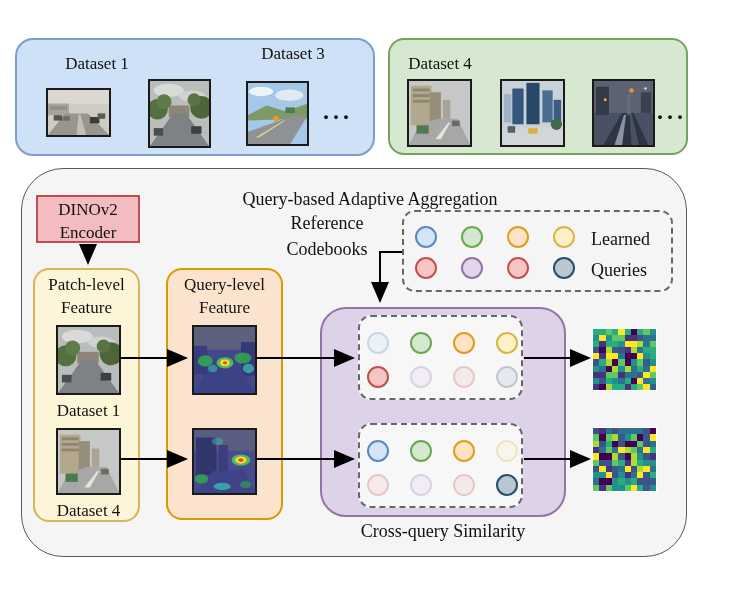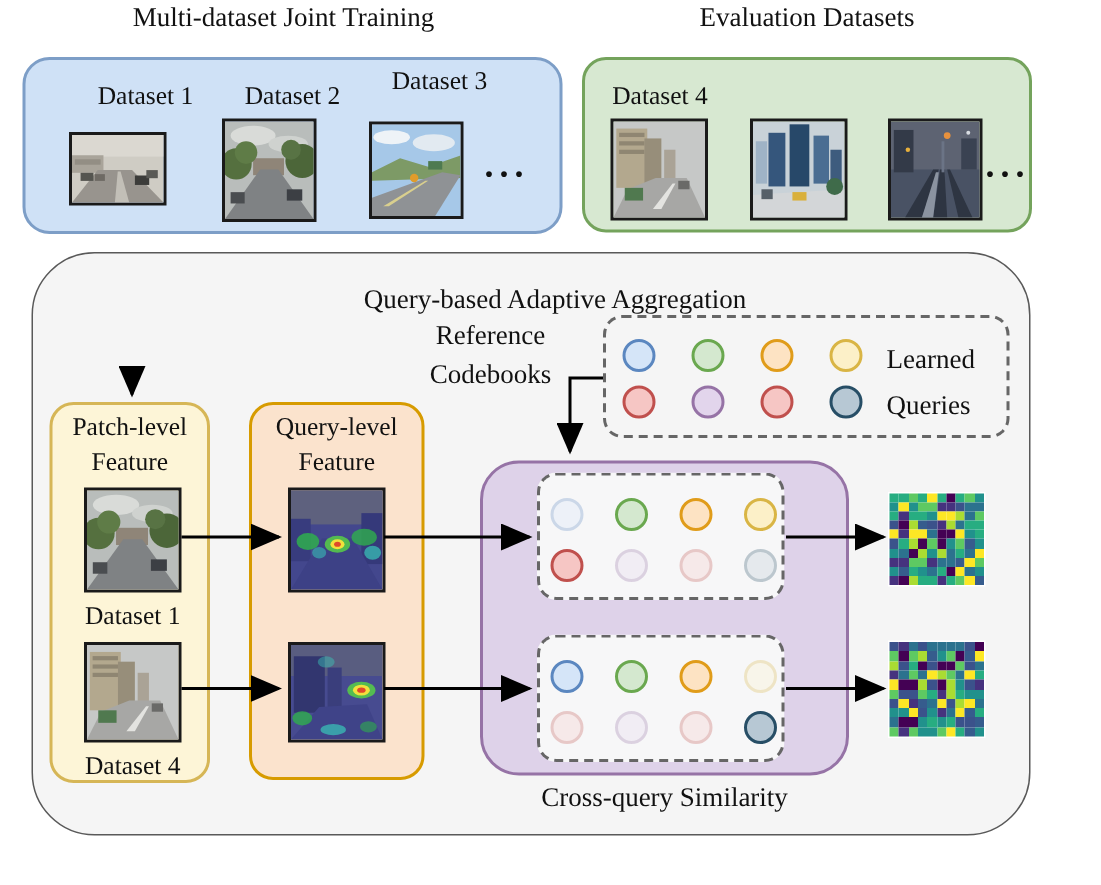--- a/index.html
+++ b/index.html
@@ -39,25 +39,23 @@
   .desc-grid div{width:100%;height:100%;}
 
   .ellipsis{font-size:24px;font-weight:bold;letter-spacing:2px;line-height:10px;}
   svg.overlay{position:absolute;left:0;top:0;pointer-events:none;}
 </style>
 </head>
 <body>
 
 <div id="canvas">
 
-  <div class="abs ctr sec-title" style="left:0;top:9;width:378px;">Multi-dataset Joint Training</div>
 
   <div class="abs blue-box" style="left:15px;top:38px;width:360px;height:118px;">
     <div class="abs ctr lbl" style="left:28px;top:14px;width:104px;">Dataset 1</div>
-    <div class="abs ctr lbl" style="left:126px;top:14px;width:104px;">Dataset 2</div>
     <div class="abs ctr lbl" style="left:224px;top:4px;width:104px;">Dataset 3</div>
 
     <div class="abs photo" style="left:29px;top:48px;width:65px;height:49px;">
       <svg viewBox="0 0 64 50" preserveAspectRatio="none">
         <rect width="64" height="50" fill="#cfccc4"></rect>
         <rect width="64" height="16" fill="#dbd8d1"></rect>
         <rect x="0" y="15" width="22" height="13" fill="#a9a49a"></rect>
         <rect x="2" y="18" width="18" height="4" fill="#938e84"></rect>
         <polygon points="0,50 64,50 42,26 18,26" fill="#98948e"></polygon>
         <polygon points="30,50 40,50 34,27 32,27" fill="#c2bfb7"></polygon>
@@ -90,21 +88,20 @@
         <polygon points="0,34 20,24 40,30 63,22 63,38 0,40" fill="#7d9a66"></polygon>
         <rect x="40" y="26" width="10" height="6" fill="#4e7a50"></rect>
         <polygon points="0,65 45,65 63,36 50,34 0,52" fill="#8f9295"></polygon>
         <polygon points="8,58 12,58 40,40 38,40" fill="#d9cf8e"></polygon>
         <circle cx="30" cy="38" r="3" fill="#e09c2a"></circle>
       </svg>
     </div>
     <div class="abs ellipsis" style="left:305px;top:72px;">···</div>
   </div>
 
-  <div class="abs ctr sec-title" style="left:388px;top:9;width:300px;">Evaluation Datasets</div>
 
   <div class="abs green-box" style="left:388px;top:38px;width:300px;height:117px;">
     <div class="abs ctr lbl" style="left:0px;top:14px;width:100px;">Dataset 4</div>
 
     <div class="abs photo" style="left:17px;top:39px;width:65px;height:68px;">
       <svg viewBox="0 0 65 68" preserveAspectRatio="none">
         <rect width="65" height="68" fill="#c6c8c7"></rect>
         <rect x="2" y="5" width="22" height="42" fill="#b3a88e"></rect>
         <rect x="4" y="8" width="18" height="3" fill="#8f8672"></rect>
         <rect x="4" y="14" width="18" height="3" fill="#8f8672"></rect>
@@ -147,20 +144,26 @@
         <rect x="36" y="14" width="2" height="22" fill="#6b7486"></rect>
       </svg>
     </div>
     <div class="abs ellipsis" style="left:266px;top:72px;">···</div>
   </div>
 
   <div class="abs gray-box" style="left:21px;top:168px;width:666px;height:389px;"></div>
 
   <div class="abs ctr sec-title" style="left:120px;top:188px;width:500px;">Query-based Adaptive Aggregation</div>
 
+  <div class="abs red-box ctr" style="left:36px;top:195px;width:104px;height:48px;padding-top:1px;">
+    <div class="box-title" style="padding-top:0;">
+      <span>DINOv2</span><br>
+      <span>Encoder</span>
+    </div>
+  </div>
 
   <div class="abs dash-box-flat" style="left:402px;top:210px;width:271px;height:82px;display:flex;align-items:flex-start;padding:14px 0 0 11px;">
     <div class="circle-rows" style="gap:9px;">
         <div class="circle-row" style="gap: 24px;">
           <span class="qcircle" style="background: rgb(213, 229, 248); border-color: rgb(91, 135, 192);"></span>
           <span class="qcircle" style="background: rgb(212, 232, 207); border-color: rgb(106, 168, 79);"></span>
           <span class="qcircle" style="background: rgb(253, 227, 195); border-color: rgb(224, 156, 26);"></span>
           <span class="qcircle" style="background: rgb(252, 240, 200); border-color: rgb(217, 181, 69);"></span>
         </div>
         <div class="circle-row" style="gap: 24px;">

